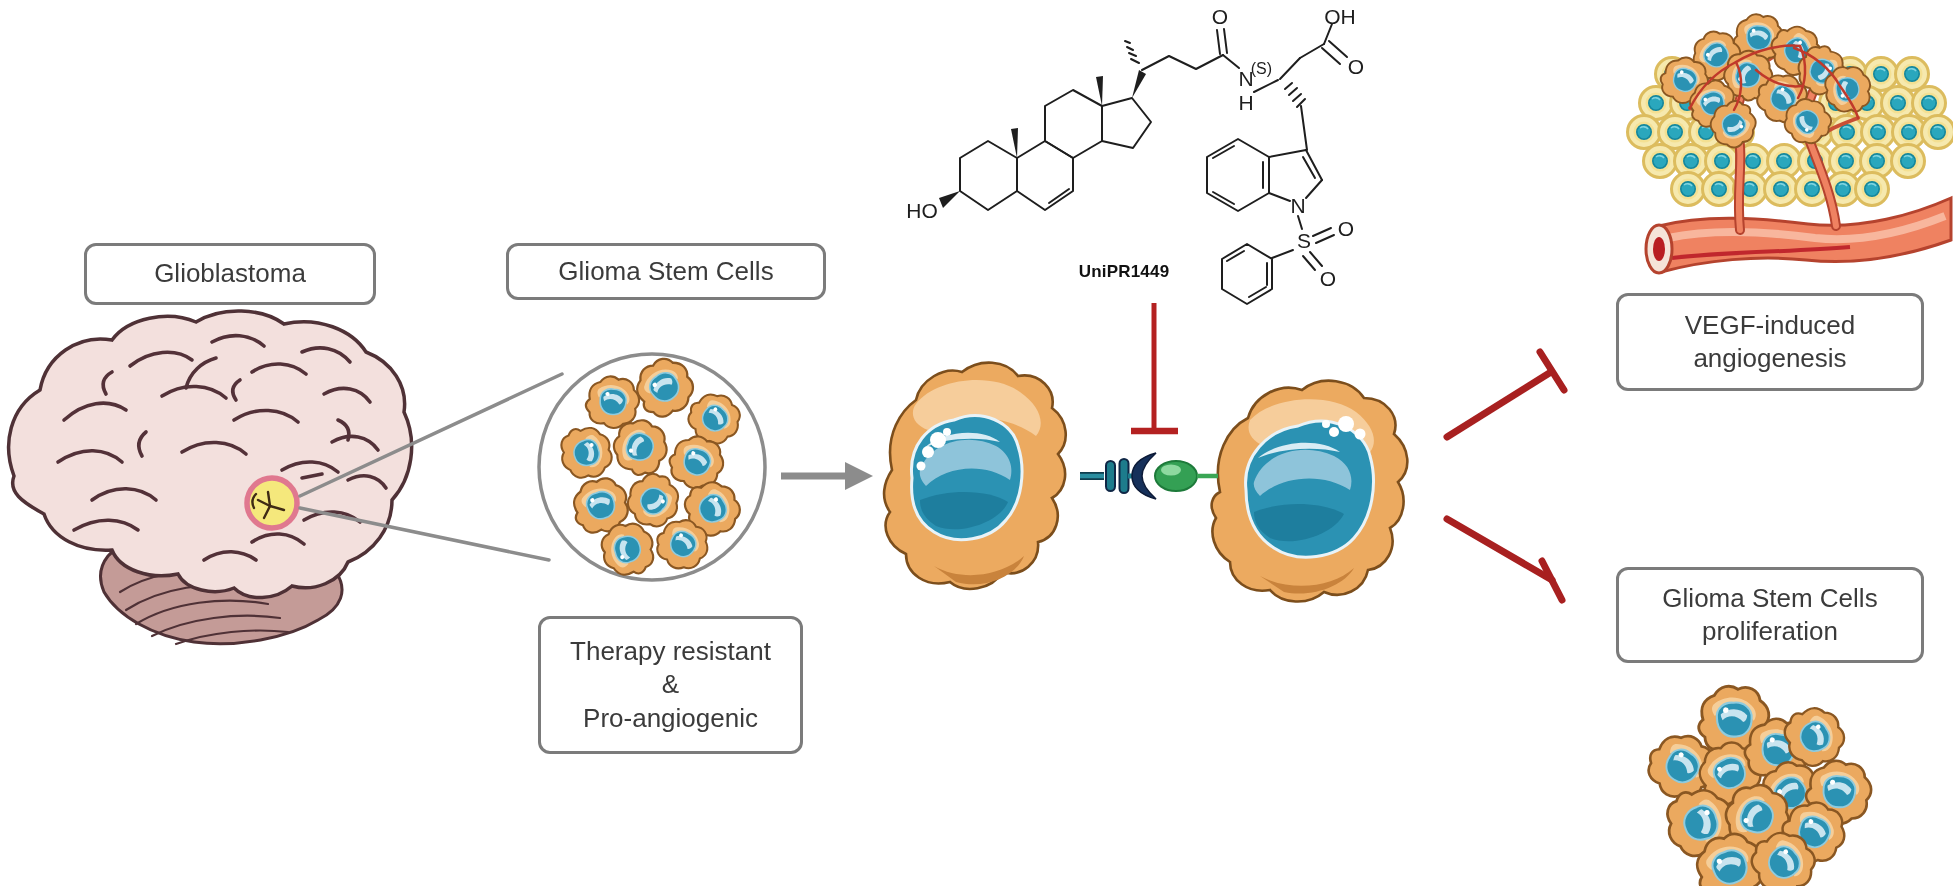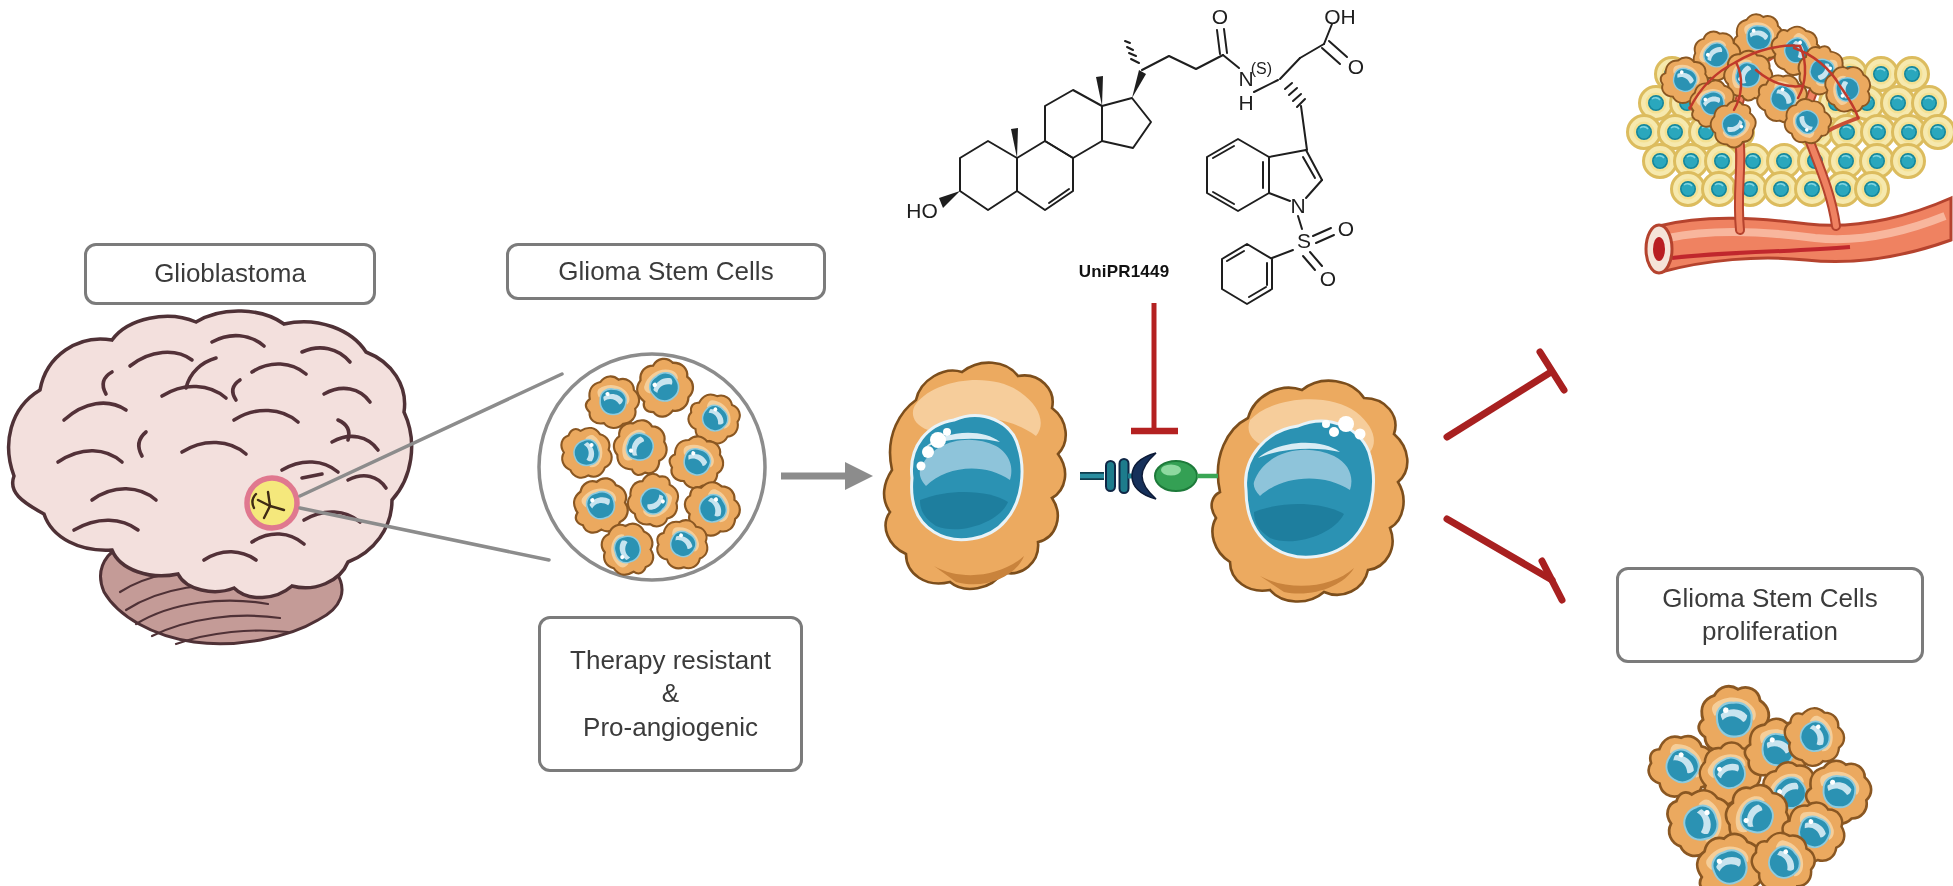--- a/index.html
+++ b/index.html
@@ -363,26 +363,30 @@
 </svg>
 
 <div class="label-box" style="left:68px;top:243px;width:292px;height:62px;">
   <span>Glioblastoma</span>
 </div>
 
 <div class="label-box" style="left:490px;top:243px;width:320px;height:57px;">
   <span>Glioma Stem Cells</span>
 </div>
 
-<div class="label-box" style="left:522px;top:616px;width:265px;height:156px;justify-content:center;">
+<div class="label-box" style="left:522px;top:616px;width:265px;height:138px;justify-content:center;">
   <span>Therapy resistant</span>
   <span>&amp;</span>
   <span>Pro-angiogenic</span>
 </div>
 
+<div class="label-box" style="left:1600px;top:293px;width:308px;height:98px;">
+  <span>VEGF-induced</span>
+  <span>angiogenesis</span>
+</div>
 
 <div class="label-box" style="left:1600px;top:567px;width:308px;height:96px;">
   <span>Glioma Stem Cells</span>
   <span>proliferation</span>
 </div>
 
 <div class="compound-label" style="left:1050px;top:262px;width:148px;">UniPR1449</div>
 
 </div>
 

